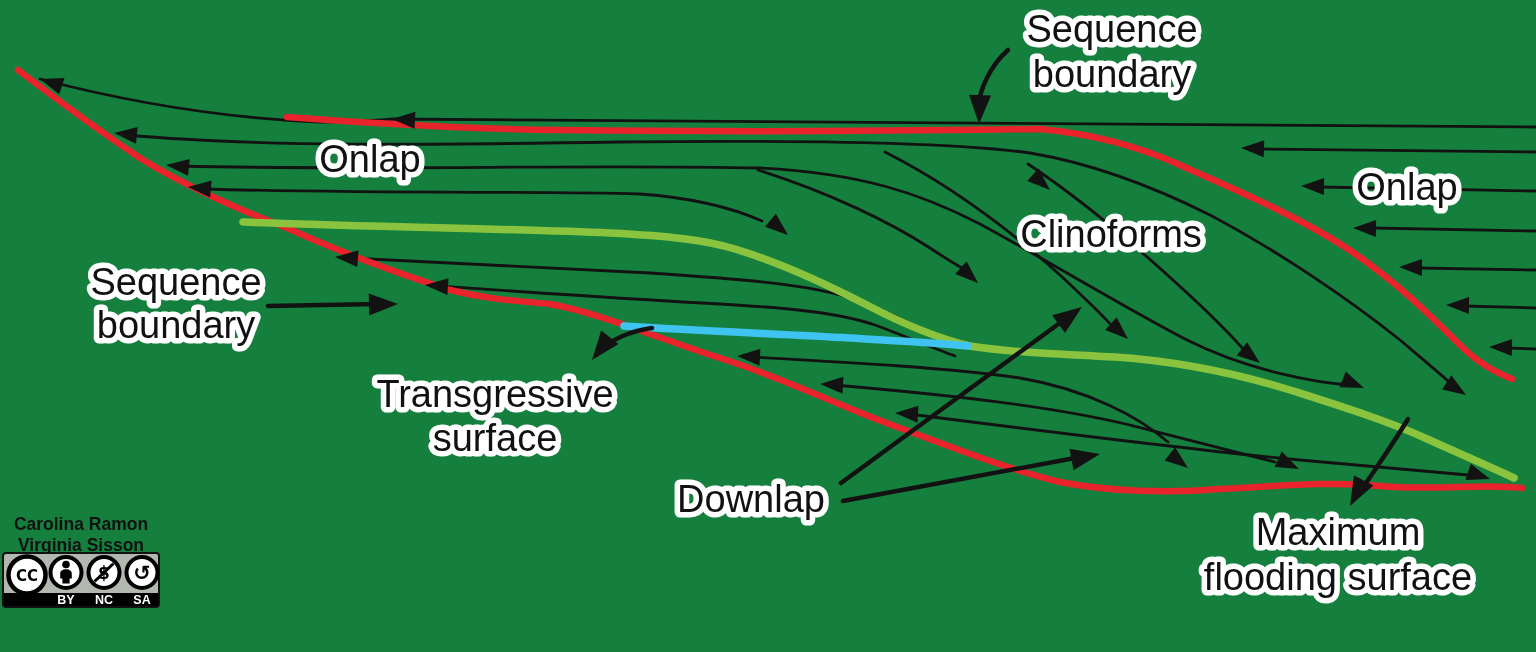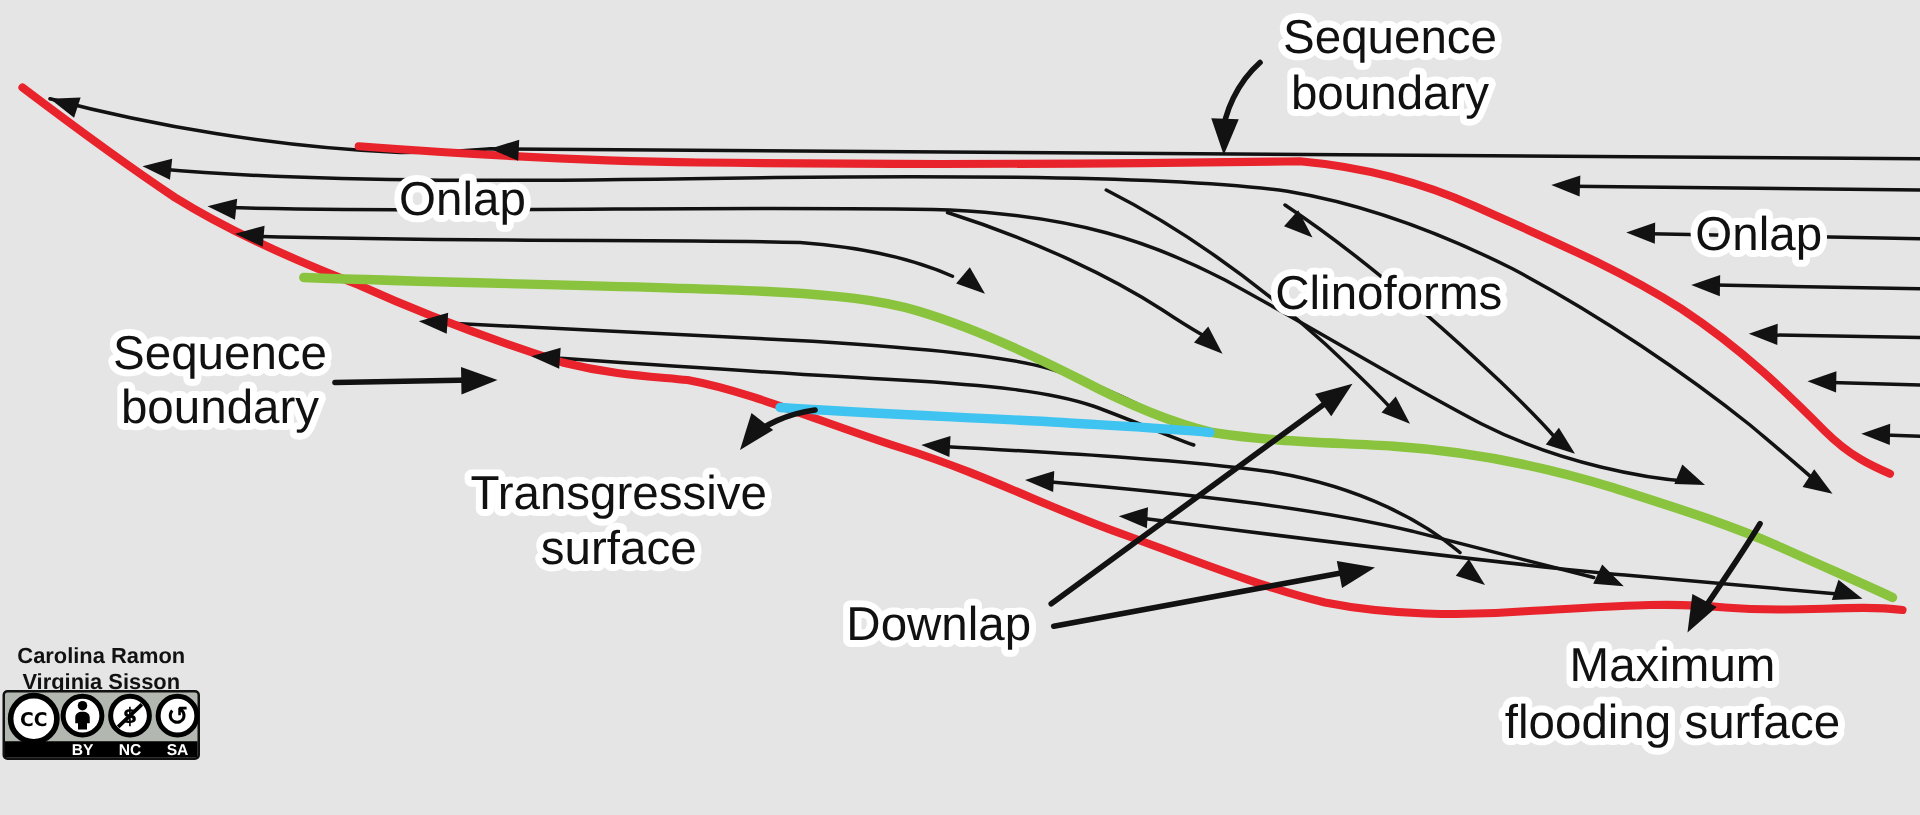--- a/index.html
+++ b/index.html
@@ -1,16 +1,16 @@
 <!DOCTYPE html>
 <html><head>
 <meta charset="utf-8">
 <style>
   html,body{margin:0;padding:0;background:#ffffff;}
-  .stage{position:relative;width:1536px;height:652px;background:#e5e5e5;overflow:hidden;}
+  .stage{position:relative;width:1536px;height:652px;background:#15803d;overflow:hidden;}
   svg{display:block;}
   .lbl{
     font-family:"Liberation Sans",sans-serif;
     font-size:38px;
     fill:#111111;
     text-anchor:middle;
     stroke:#ffffff;
     stroke-width:11px;
     paint-order:stroke;
     stroke-linejoin:round;

